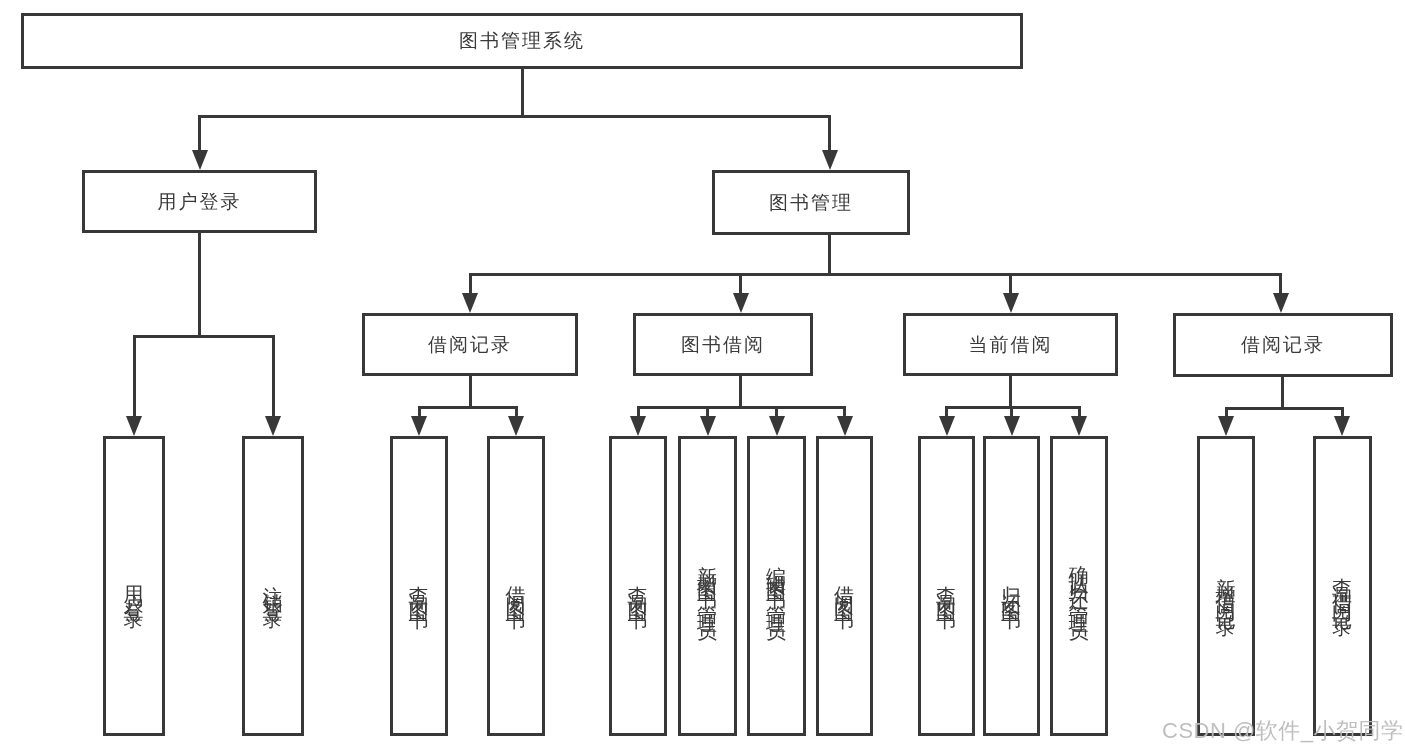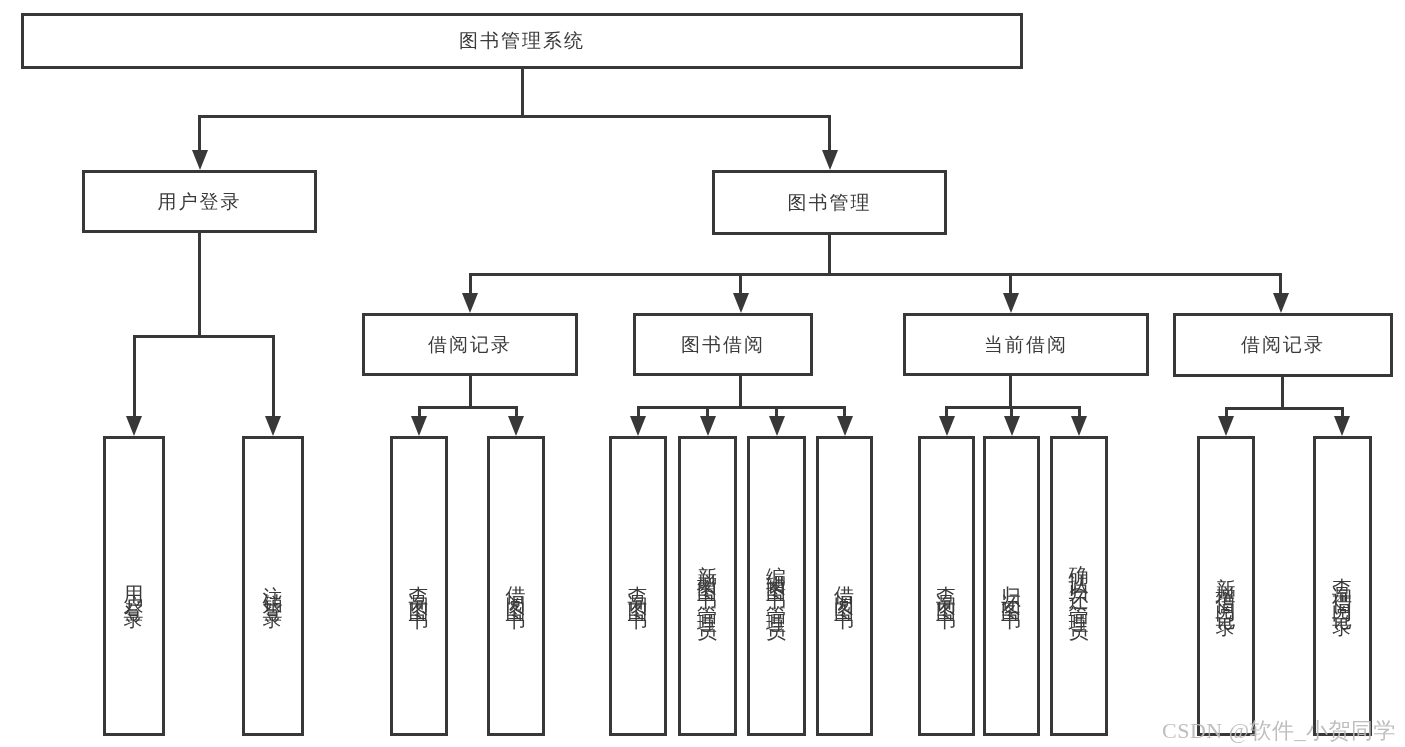--- a/index.html
+++ b/index.html
@@ -1,21 +1,21 @@
 <!DOCTYPE html>
 <html><head>
 <meta charset="utf-8">
 <style>
   html, body { margin: 0; padding: 0; background: #ffffff; }
   #canvas {
     position: relative;
     width: 1405px;
     height: 747px;
     background: #ffffff;
-    font-family: Liberation Serif, serif;
+    font-family: Liberation Sans, sans-serif;
     overflow: hidden;
   }
   .box {
     position: absolute;
     box-sizing: border-box;
     border: 3px solid #383838;
     background: #ffffff;
     display: flex;
     align-items: center;
     justify-content: center;
@@ -64,21 +64,21 @@
     <div class="line" style="left:198px;top:115px;width:633px;height:3px"></div>
     <div class="line" style="left:198px;top:115px;width:3px;height:35px"></div>
     <div class="tri" style="left:191.5px;top:150px"></div>
     <div class="line" style="left:828px;top:115px;width:3px;height:35px"></div>
     <div class="tri" style="left:821.5px;top:150px"></div>
   </div>
 
   <div class="box hbox" style="left:82px;top:170px;width:235px;height:63px">
     <span>用户登录</span>
   </div>
-  <div class="box hbox" style="left:712px;top:170px;width:235px;height:65px">
+  <div class="box hbox" style="left:712px;top:170px;width:198px;height:65px">
     <span>图书管理</span>
   </div>
 
   <div>
     <div class="line" style="left:198px;top:233px;width:3px;height:102px"></div>
     <div class="line" style="left:132.5px;top:335px;width:142px;height:3px"></div>
     <div class="line" style="left:132.5px;top:335px;width:3px;height:81px"></div>
     <div class="tri" style="left:126px;top:416px"></div>
     <div class="line" style="left:271.5px;top:335px;width:3px;height:81px"></div>
     <div class="tri" style="left:265px;top:416px"></div>
@@ -96,21 +96,21 @@
     <div class="line" style="left:1279px;top:273px;width:3px;height:20px"></div>
     <div class="tri" style="left:1272.5px;top:293px"></div>
   </div>
 
   <div class="box hbox" style="left:362px;top:313px;width:216px;height:63px">
     <span>借阅记录</span>
   </div>
   <div class="box hbox" style="left:633px;top:313px;width:180px;height:63px">
     <span>图书借阅</span>
   </div>
-  <div class="box hbox" style="left:903px;top:313px;width:246px;height:63px">
+  <div class="box hbox" style="left:903px;top:313px;width:215px;height:63px">
     <span>当前借阅</span>
   </div>
   <div class="box hbox" style="left:1173px;top:313px;width:220px;height:64px">
     <span>借阅记录</span>
   </div>
 
   <div>
     <div class="line" style="left:468.5px;top:376px;width:3px;height:30px"></div>
     <div class="line" style="left:417.5px;top:406px;width:100px;height:3px"></div>
     <div class="line" style="left:417.5px;top:406px;width:3px;height:10px"></div>

